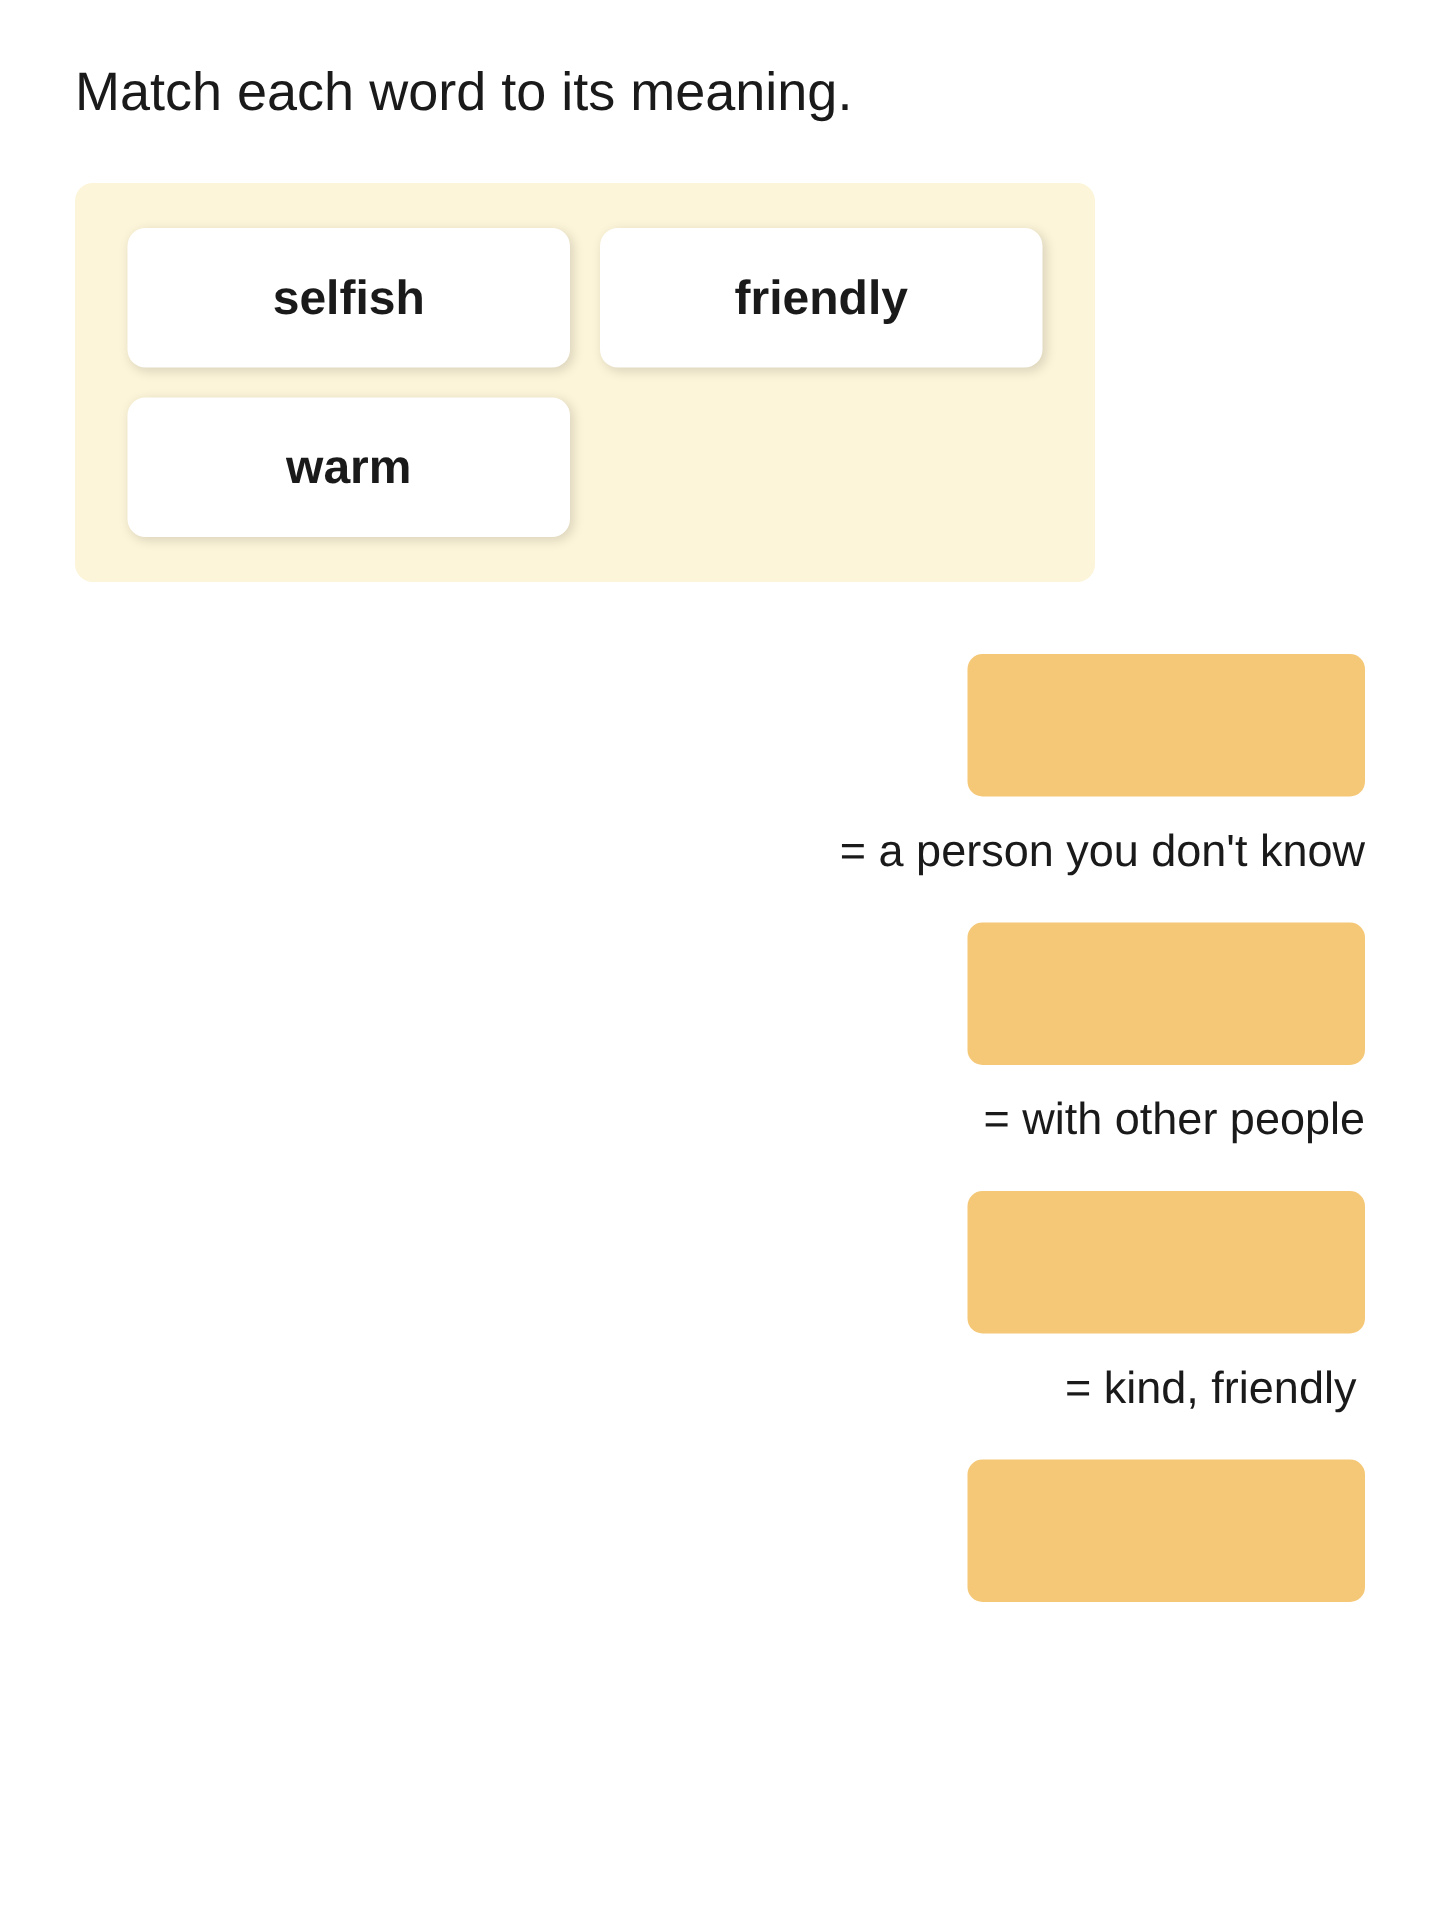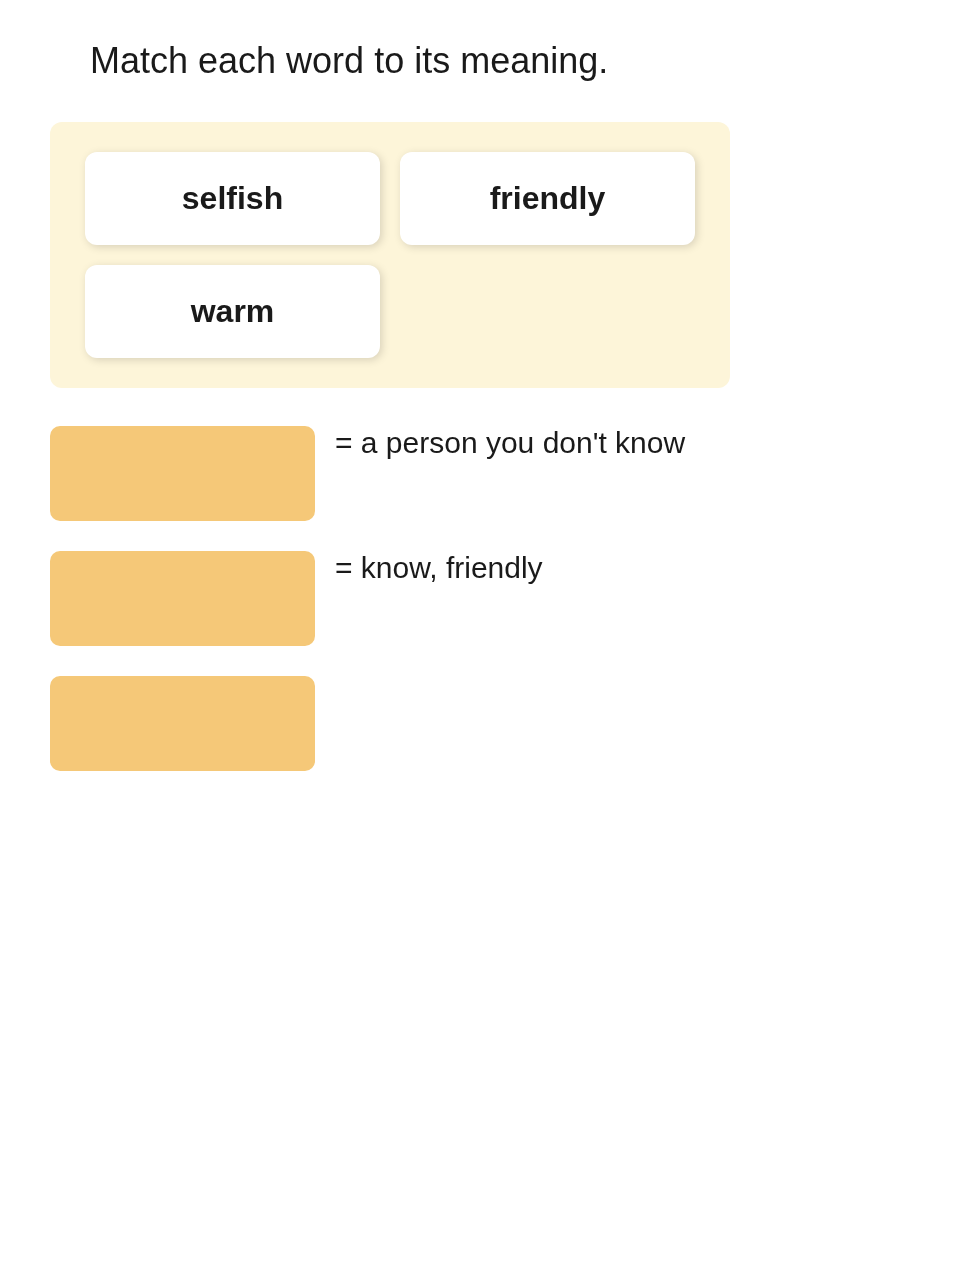--- a/index.html
+++ b/index.html
@@ -14,28 +14,27 @@
       background: #ffffff;
       font-family: 'Arial', sans-serif;
       padding: 40px 50px;
     }
 
     .page-title {
       font-size: 36px;
       font-weight: normal;
       color: #1a1a1a;
       margin-bottom: 40px;
-      margin-left: 40px;
     }
 
     .word-bank {
       background-color: #fdf5d9;
       border-radius: 12px;
       padding: 30px 35px;
-      margin-bottom: 38px;
+      margin-bottom: 48px;
       display: grid;
       grid-template-columns: 1fr 1fr;
       gap: 20px;
       max-width: 680px;
     }
 
     .word-card {
       background: #ffffff;
       border-radius: 12px;
       padding: 28px 20px;
@@ -49,23 +48,24 @@
     }
 
     .matching-section {
       display: flex;
       flex-direction: column;
       gap: 30px;
     }
 
     .match-row {
       display: flex;
-      align-items: flex-start;
+      align-items: flex-end;
       gap: 20px;
       flex-wrap: wrap;
+      flex-direction: column;
     }
 
     .answer-box {
       width: 265px;
       height: 95px;
       background-color: #f5c878;
       border-radius: 10px;
       flex-shrink: 0;
     }
 
@@ -87,23 +87,27 @@
   <div class="word-card">warm</div>
 </div>
 
 <div class="matching-section">
 
   <div class="match-row">
     <div class="answer-box"></div>
     <div class="match-definition">= a person you don't know</div>
   </div>
 
+  <div class="match-row">
+    <div class="answer-box"></div>
+    <div class="match-definition">= with other people</div>
+  </div>
 
   <div class="match-row">
     <div class="answer-box"></div>
-    <div class="match-definition">= know, friendly</div>
+    <div class="match-definition">= kind, friendly</div>
   </div>
 
   <div class="match-row">
     <div class="answer-box"></div>
   </div>
 
 </div>
 
 </body></html>

